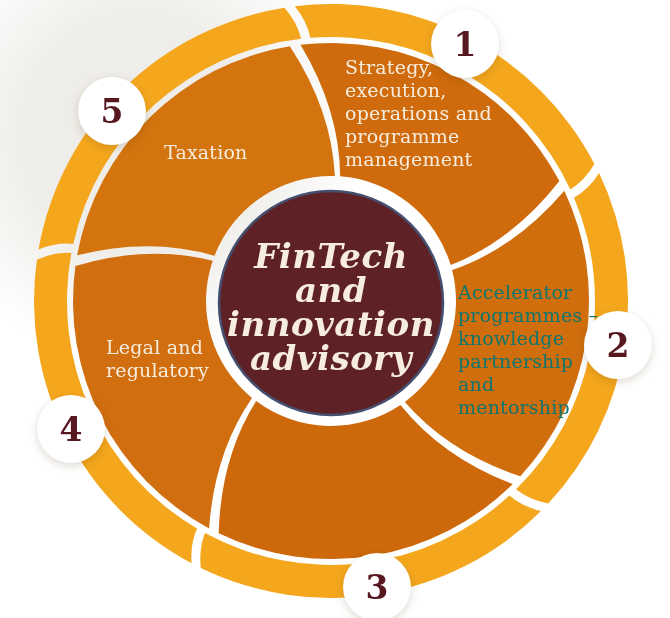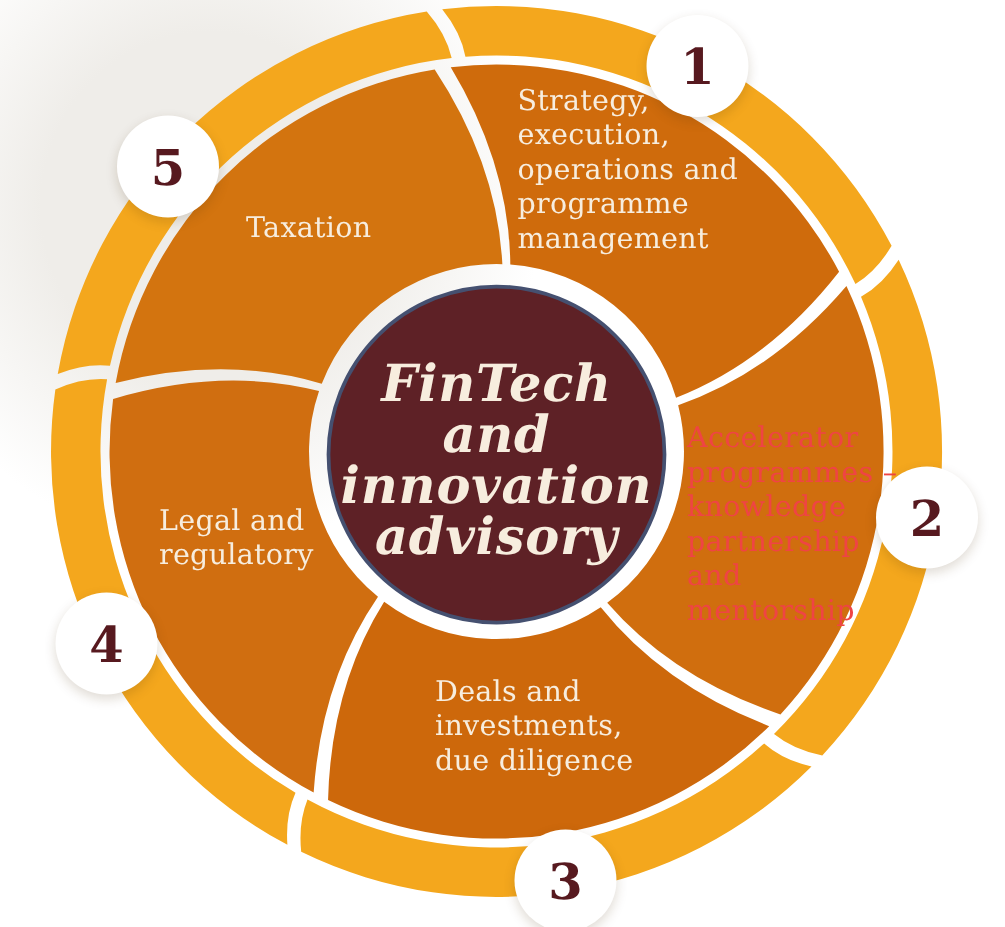--- a/index.html
+++ b/index.html
@@ -71,30 +71,27 @@
         <circle cx="331" cy="303" r="112" fill="#5E2126" stroke="#455070" stroke-width="2.5"></circle>
       </g>
   </svg>
 
   <div class="seg-label" style="left: 345px; top: 56px; color: rgb(247, 237, 222);">Strategy,
 execution,
 operations and
 programme
 management</div>
 
-  <div class="seg-label" style="left: 458px; top: 281px; color: #ef4444;">Accelerator
+  <div class="seg-label" style="left: 458px; top: 281px; color: #0f766e;">Accelerator
 programmes –
 knowledge
 partnership
 and
 mentorship</div>
 
-  <div class="seg-label" style="left: 290px; top: 450px; color: rgb(247, 237, 222);">Deals and
-investments,
-due diligence</div>
 
   <div class="seg-label" style="left: 164px; top: 141px; color: rgb(247, 237, 222);">Taxation</div>
 
   <div class="seg-label" style="left: 106px; top: 336px; color: rgb(247, 237, 222);">Legal and
 regulatory</div>
 
   <div class="hub-label" style="color: rgb(247, 237, 222);">FinTech
 and
 innovation
 advisory</div>

